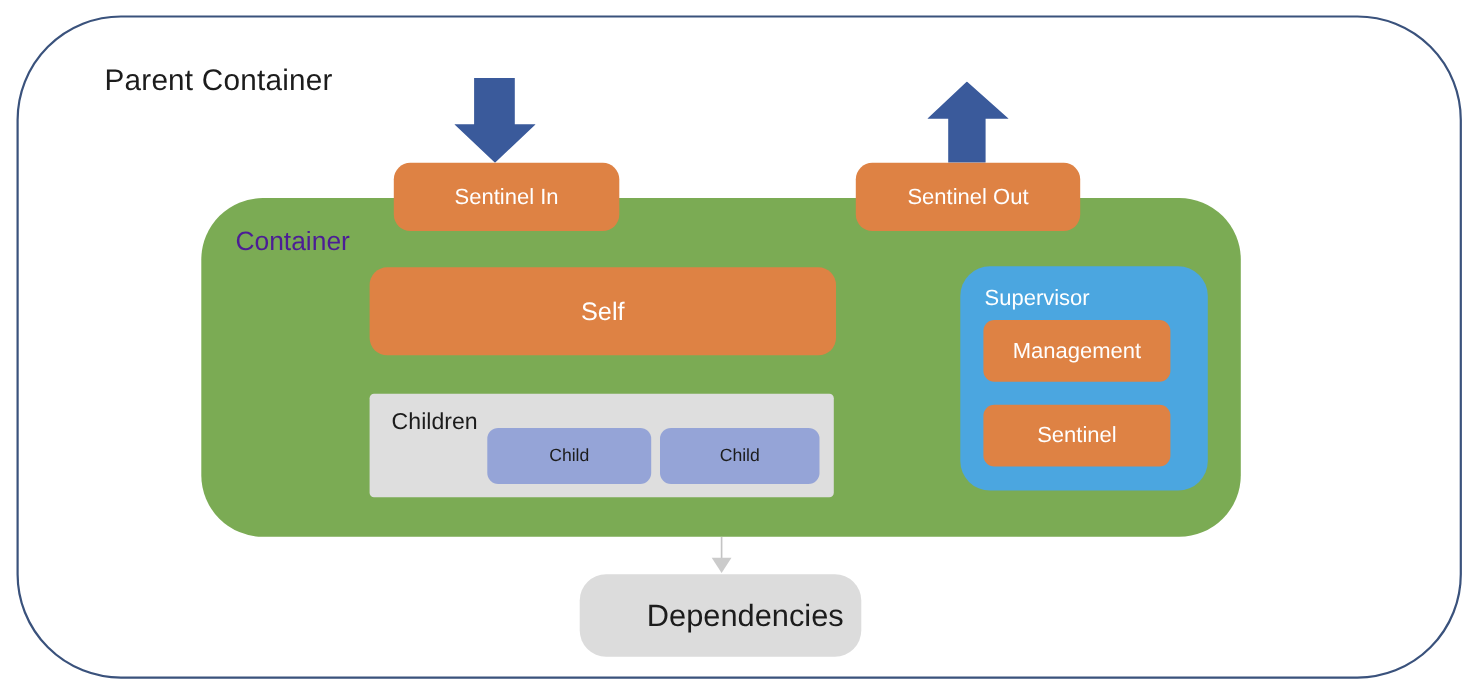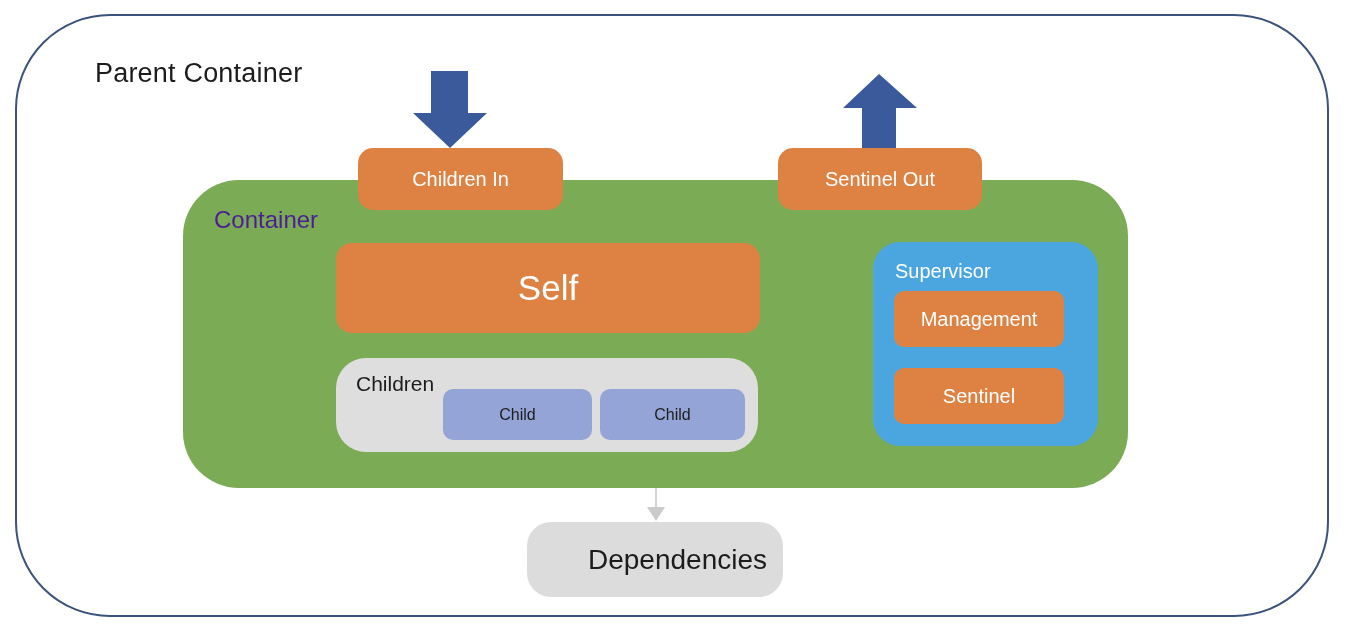--- a/index.html
+++ b/index.html
@@ -45,29 +45,29 @@
   }
   .gateway-in{left:358px;width:205px;}
   .gateway-out{left:778px;width:204px;}
 
   .arrow-svg{position:absolute;display:block;z-index:2;}
   .arrow-svg polygon{fill:var(--arrow-blue);}
   .arrow-down{left:413px;top:71px;}
   .arrow-up{left:843px;top:74px;}
 
   .self-box{
-    position:absolute;left:153px;top:63px;width:424px;height:90px;
+    position:absolute;left:153px;top:63px;width:424px;height:80px;
     background:var(--box-orange);border-radius:16px;
     display:flex;align-items:center;justify-content:center;
-    color:var(--text-light);font-size:35px;
+    color:var(--text-light);font-size:23px;
   }
 
   .children-box{
     position:absolute;left:153px;top:178px;width:422px;height:94px;
-    background:var(--children-gray);border-radius:30px;
+    background:var(--children-gray);border-radius:4px;
   }
   .children-label{position:absolute;left:20px;top:14px;font-size:21px;color:var(--text-dark);white-space:nowrap;}
   .child-box{
     position:absolute;top:31px;height:51px;background:var(--child-periwinkle);border-radius:10px;
     display:flex;align-items:center;justify-content:center;color:var(--text-dark);font-size:16px;
   }
   .child-1{left:107px;width:149px;}
   .child-2{left:264px;width:145px;}
 
   .supervisor-box{
@@ -132,21 +132,21 @@
       <div class="supervisor-item management-box">
         <span>Management</span>
       </div>
       <div class="supervisor-item sentinel-box">
         <span>Sentinel</span>
       </div>
     </div>
   </div>
 
   <div class="gateway gateway-in">
-    <span>Children In</span>
+    <span>Sentinel In</span>
   </div>
 
   <div class="gateway gateway-out">
     <span>Sentinel Out</span>
   </div>
 
   <svg class="connector-svg" width="22" height="34" viewBox="0 0 22 34" aria-hidden="true">
     <line x1="11" y1="0" x2="11" y2="20"></line>
     <polygon points="2,19 20,19 11,33"></polygon>
   </svg>

